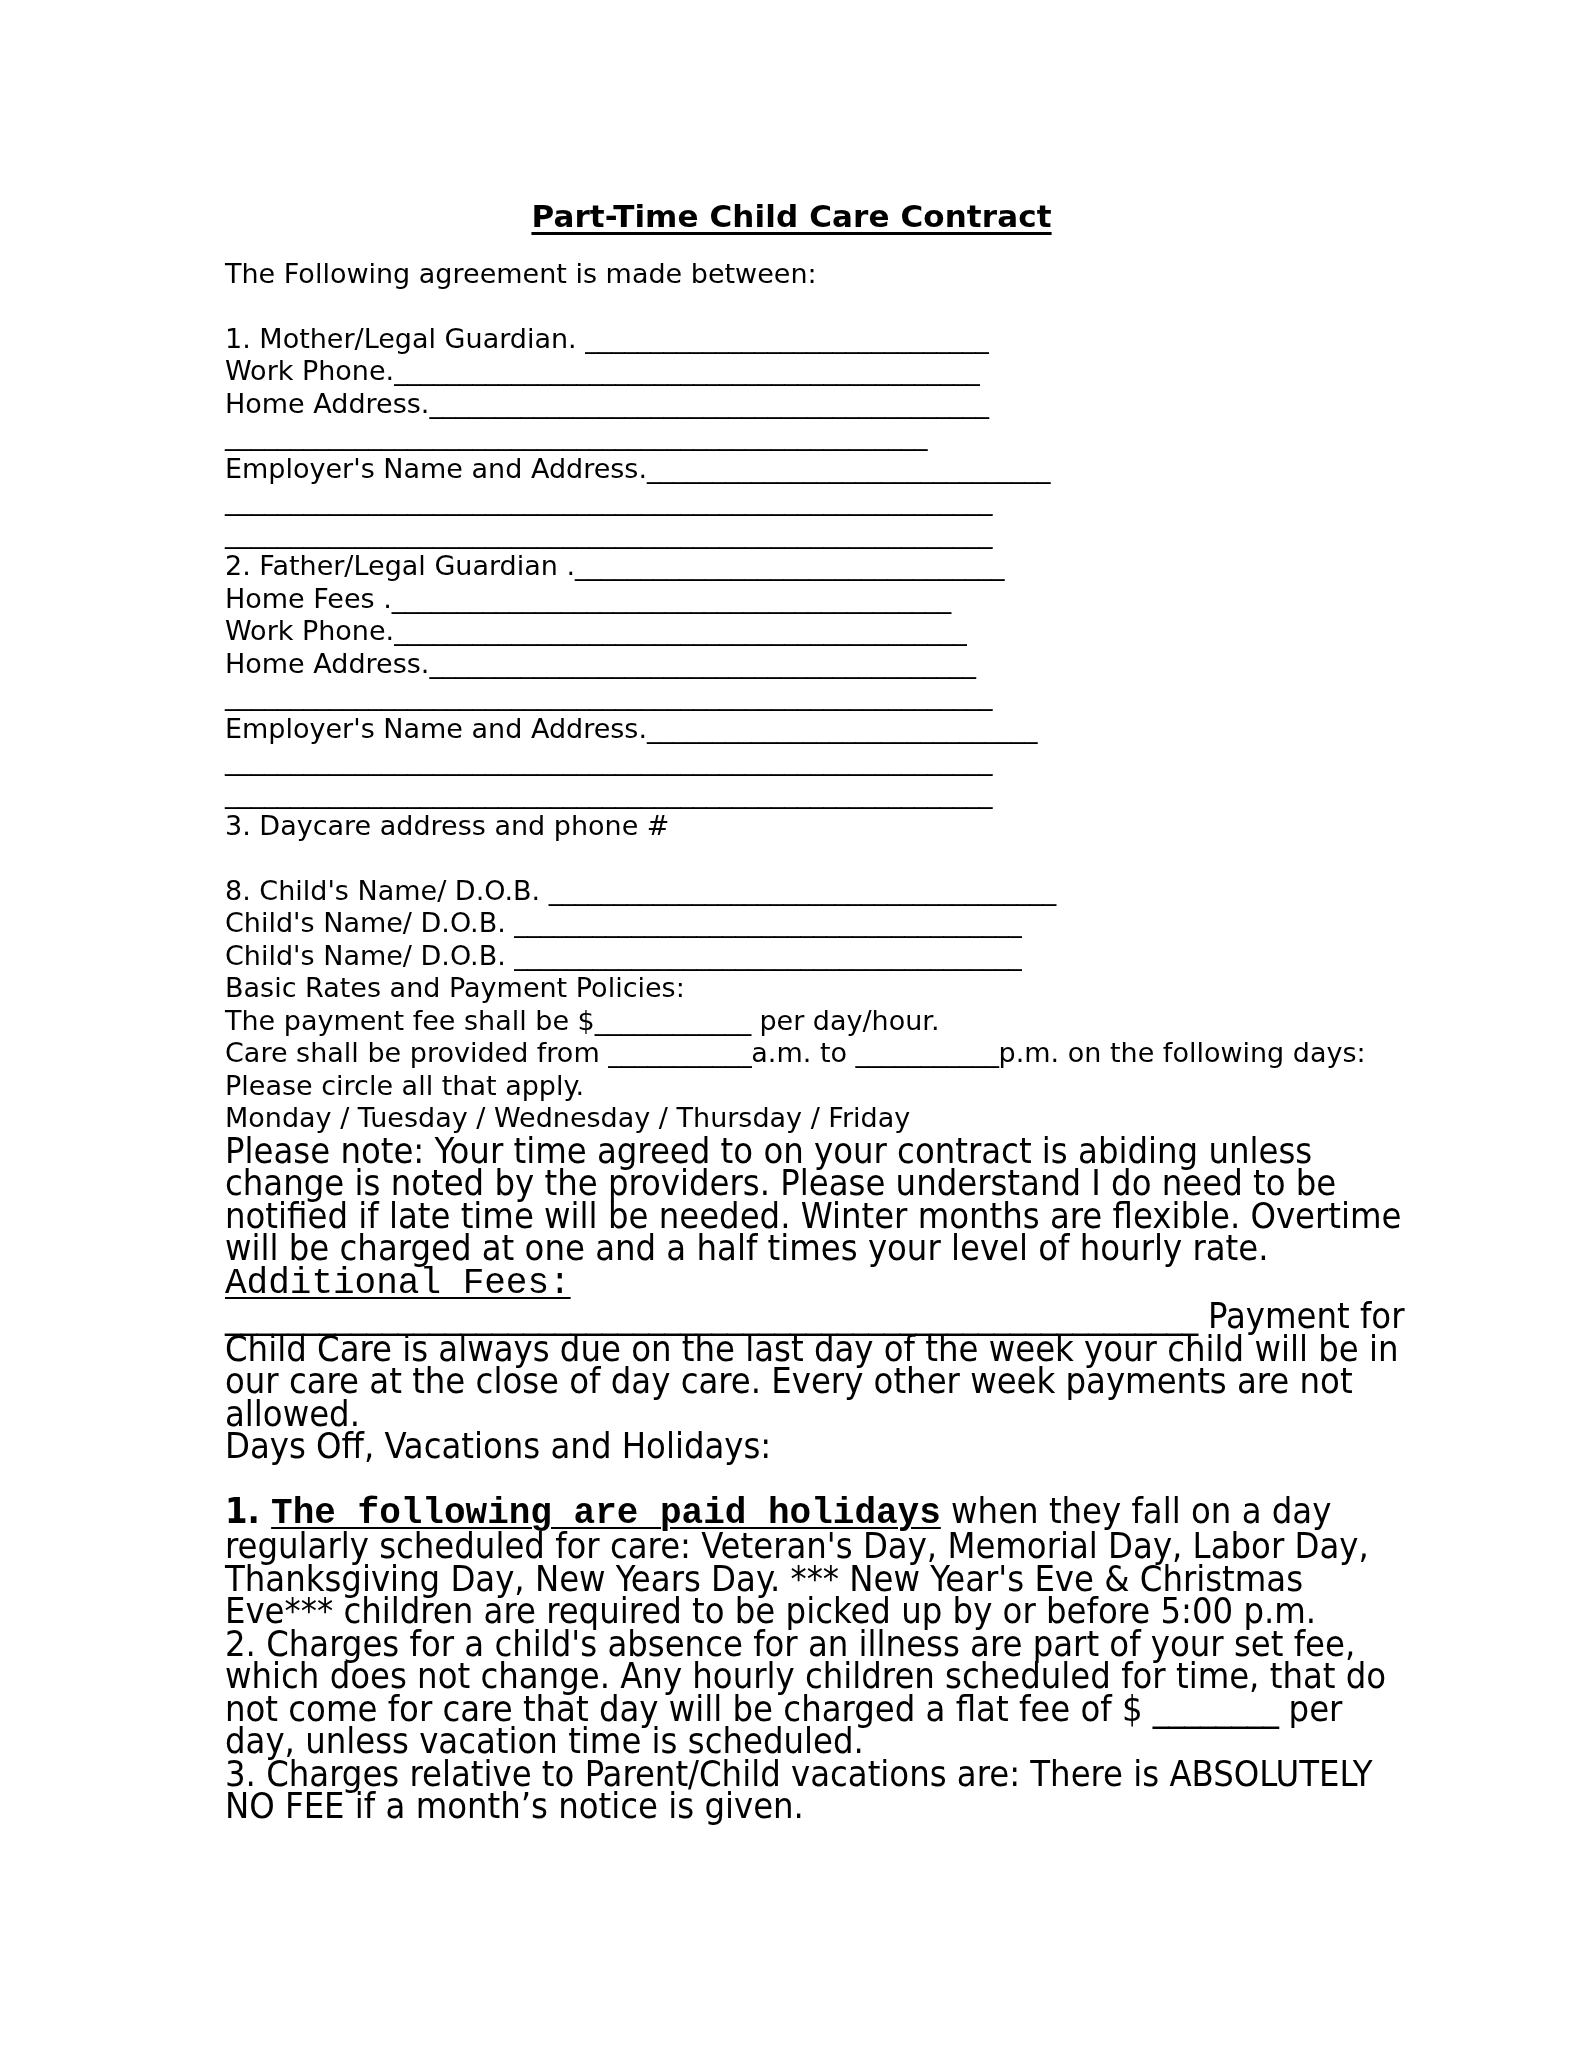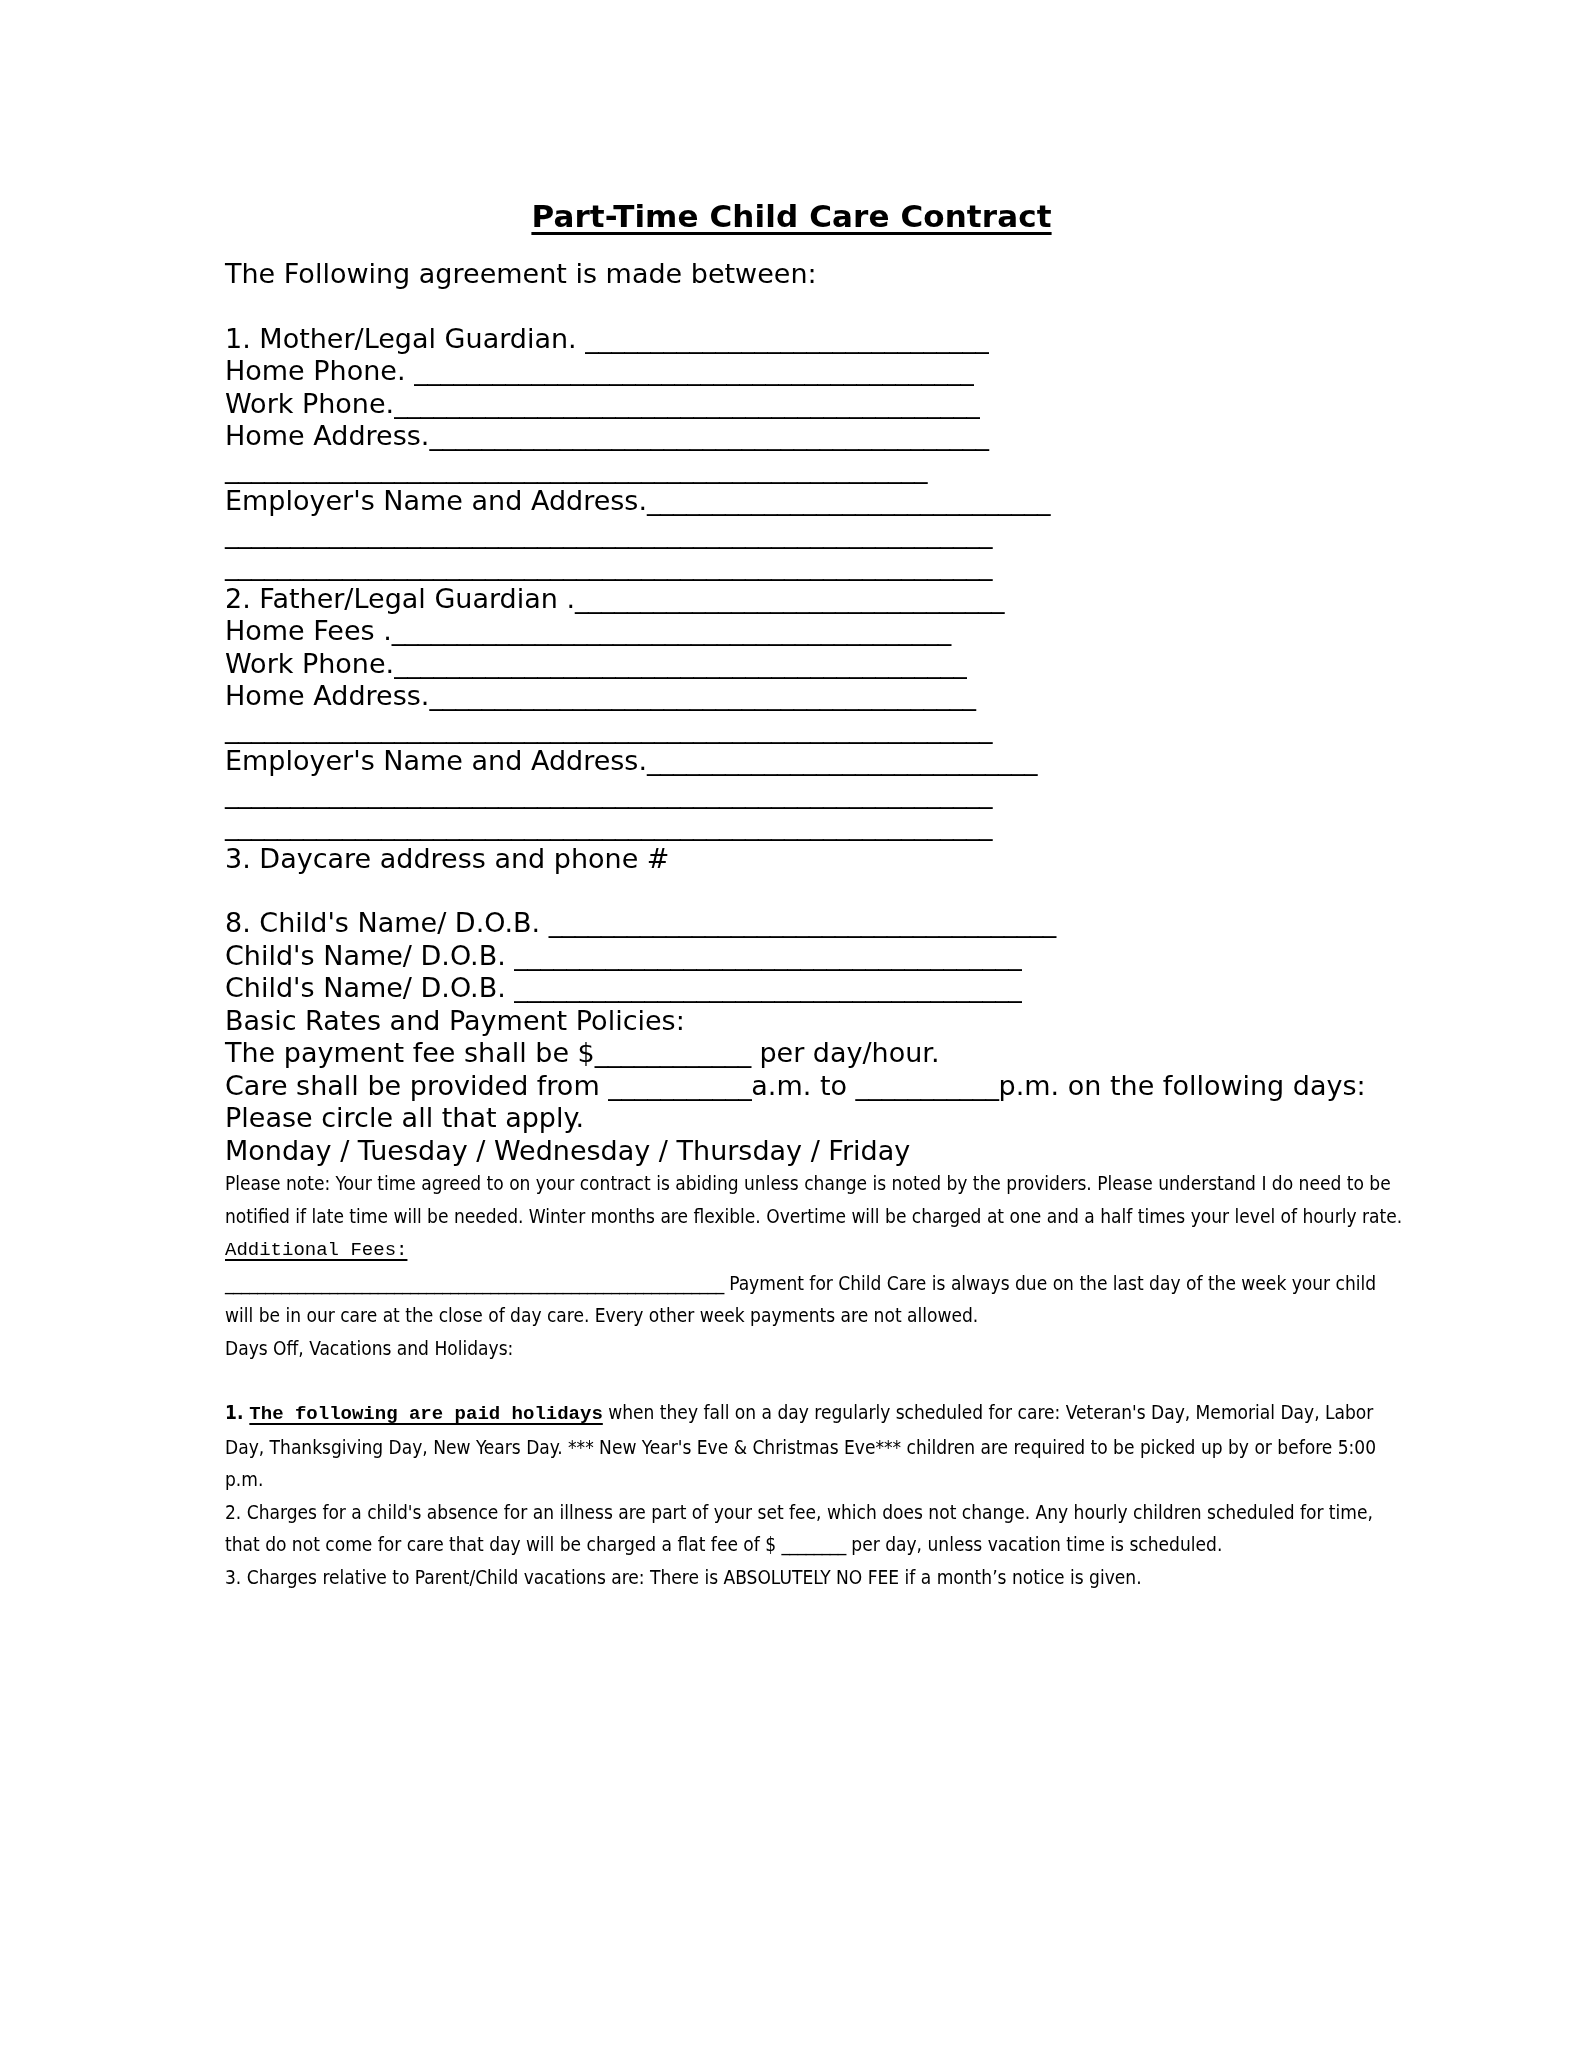--- a/index.html
+++ b/index.html
@@ -56,39 +56,38 @@
     word-break: normal;
   }
   .ln.gap-before { margin-top: 32px; }
   .fill {
     letter-spacing: -0.5px;
   }
   .u { text-decoration: underline; text-underline-offset: 4px; text-decoration-thickness: 2px; font-family: Liberation Mono, monospace;}
   .b { font-weight: bold; }
   
   .para {
-    font-size: 19px;
+    font-size: 36px;
     line-height: 32.5px;
     font-family: "DejaVu Sans Condensed", "Liberation Sans Narrow", "Liberation Sans", sans-serif;
     transform-origin: left top;
   }
 </style>
 </head>
 <body>
 
 <div class="page">
 
   <h1 class="doc-title"><span class="t">Part-Time Child Care Contract</span></h1>
 
   <div class="body-block">
 
     <div class="ln">The Following agreement is made between:</div>
 
     <div class="ln gap-before"><span>1. Mother/Legal Guardian. </span><span class="fill">_______________________________</span></div>
-    <div class="ln"><span>Home Phone. </span><span class="fill">___________________________________________</span></div>
     <div class="ln"><span>Work Phone.</span><span class="fill">_____________________________________________</span></div>
     <div class="ln"><span>Home Address.</span><span class="fill">___________________________________________</span></div>
     <div class="ln fill">______________________________________________________</div>
     <div class="ln"><span>Employer's Name and Address.</span><span class="fill">_______________________________</span></div>
     <div class="ln fill">___________________________________________________________</div>
     <div class="ln fill">___________________________________________________________</div>
 
     <div class="ln"><span>2. Father/Legal Guardian .</span><span class="fill">_________________________________</span></div>
     <div class="ln"><span>Home Fees .</span><span class="fill">___________________________________________</span></div>
     <div class="ln"><span>Work Phone.</span><span class="fill">____________________________________________</span></div>

